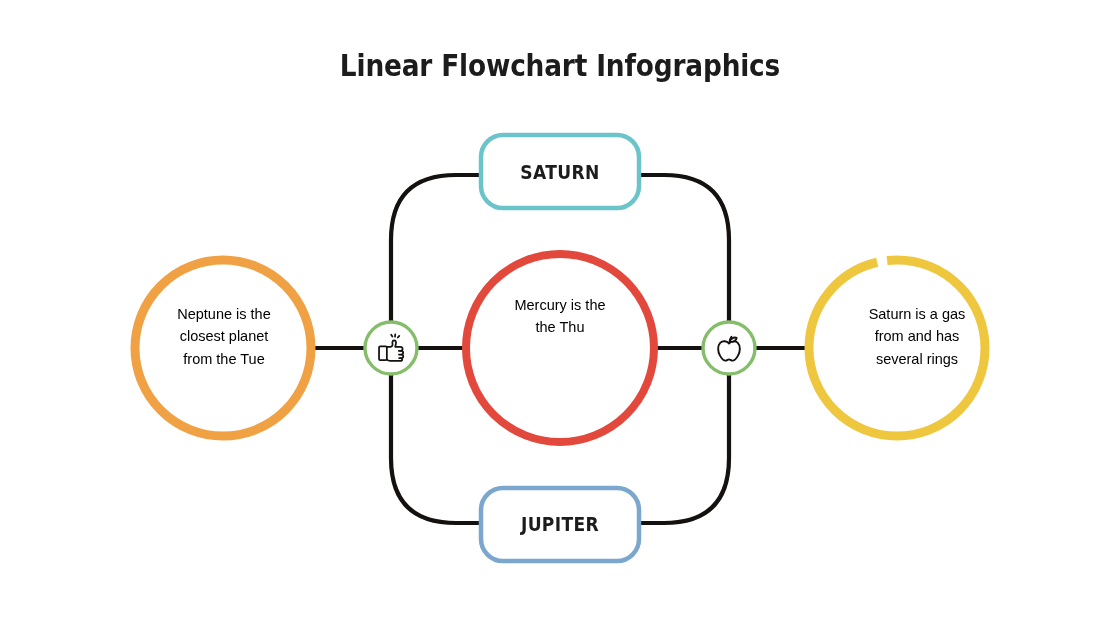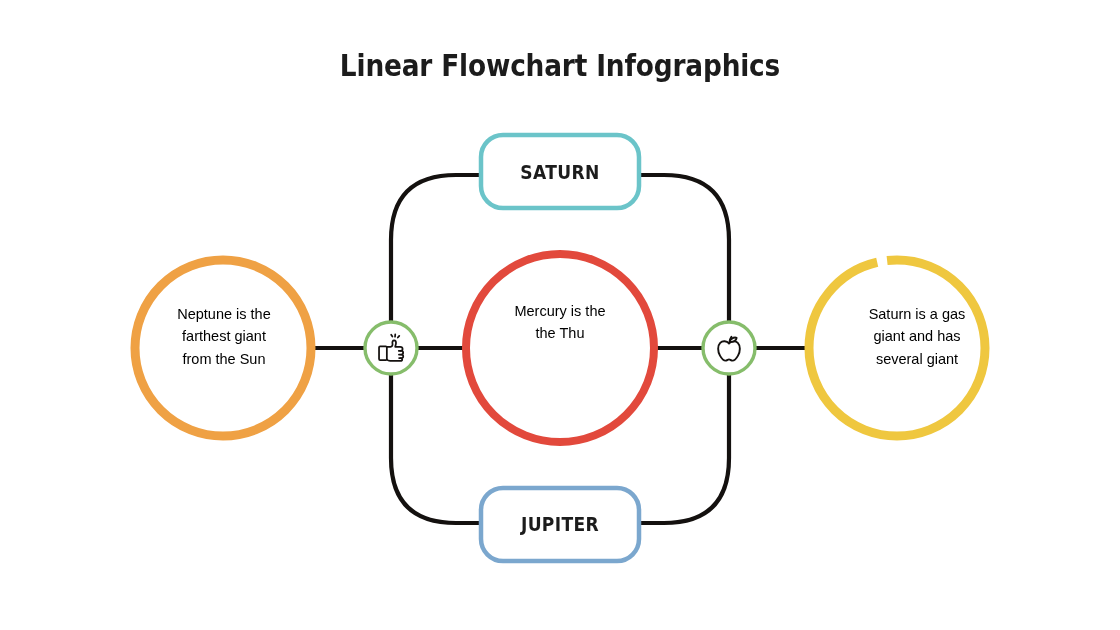--- a/index.html
+++ b/index.html
@@ -57,21 +57,21 @@
     line-height: 1.55;
     color: #000000;
   }
   #text-neptune {
     left: 141px;
     top: 303px;
     width: 166px;
   }
   #text-mercury {
     left: 475px;
-    top: 300px;
+    top: 294px;
     width: 170px;
   }
   #text-saturn-desc {
     left: 834px;
     top: 303px;
     width: 166px;
   }
 
   .node-label {
     position: absolute;
@@ -193,31 +193,31 @@
 
         <path d="M 0.9 -9.4
                  C 2.8 -12.4 6.2 -13.0 7.6 -12.2
                  C 7.4 -10.0 5.0 -7.6 1.6 -8.3 Z"></path>
       </g>
     </g>
   </svg>
 
   <div class="circle-text" id="text-neptune">
     <div>Neptune is the</div>
-    <div>farthest giant</div>
-    <div>from the Sun</div>
+    <div>closest planet</div>
+    <div>from the Tue</div>
   </div>
 
   <div class="circle-text" id="text-mercury">
     <div>Mercury is the</div>
     <div>the Thu</div>
   </div>
 
   <div class="circle-text" id="text-saturn-desc">
     <div>Saturn is a gas</div>
-    <div>giant and has</div>
-    <div>several giant</div>
+    <div>from and has</div>
+    <div>several rings</div>
   </div>
 
   <div class="node-label" id="label-saturn">SATURN</div>
   <div class="node-label" id="label-jupiter">JUPITER</div>
 
 </div>
 
 </body></html>

